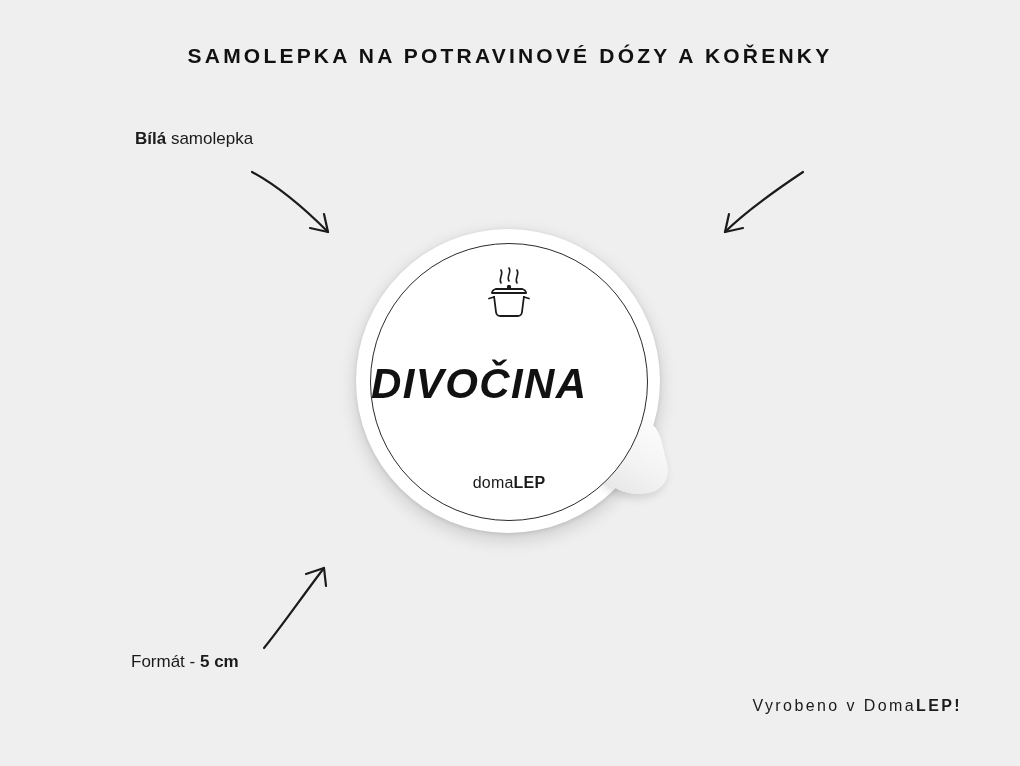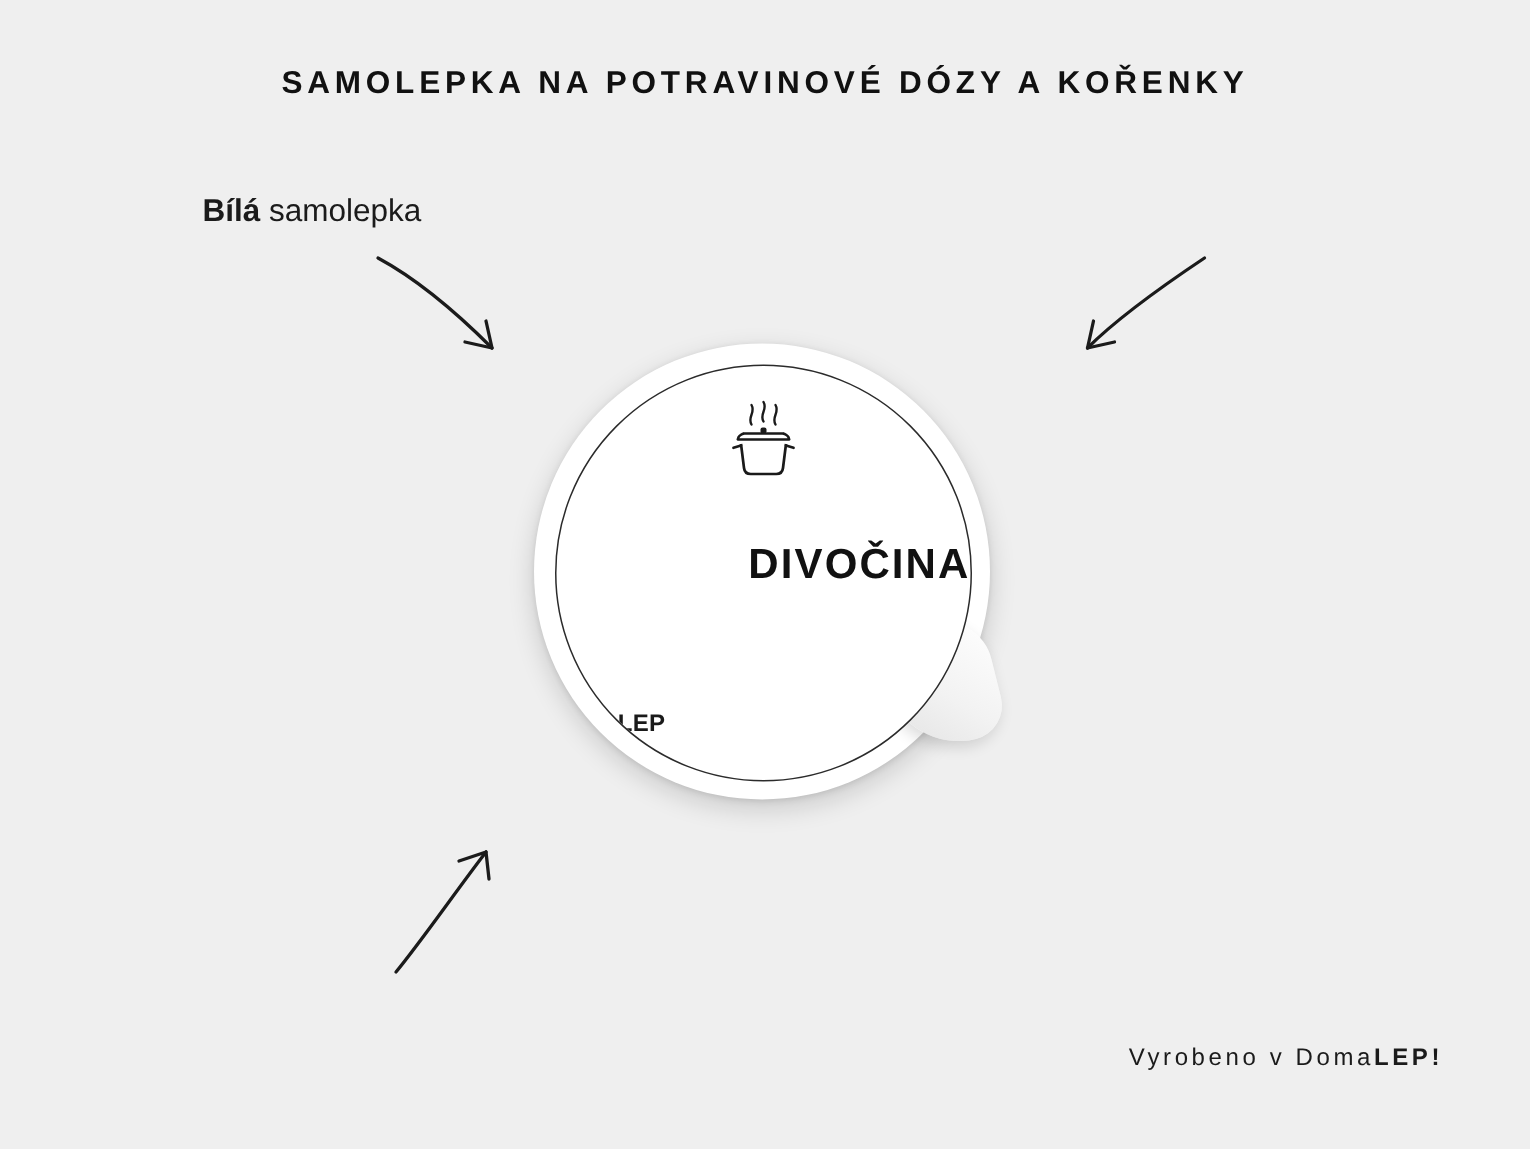--- a/index.html
+++ b/index.html
@@ -31,21 +31,21 @@
     font-size: 21px;
     font-weight: bold;
     letter-spacing: 3.2px;
     color: #111;
     white-space: nowrap;
   }
 
   
   .callout {
     position: absolute;
-    font-size: 21px;
+    font-size: 17px;
     color: #1b1b1b;
     white-space: nowrap;
   }
   .callout .strong { font-weight: bold; }
   .callout .plain { font-weight: normal; }
 
   #label-white   { left: 135px; top: 129px; }
   #label-black   { left: 644px; top: 128px; }
   #label-format  { left: 131px; top: 652px; }
 
@@ -100,32 +100,33 @@
     position: absolute;
     left: 50%;
     top: 22px;
     transform: translateX(-50%);
   }
   .sticker-title {
     position: absolute;
     left: 0;
     right: 0;
     top: 116px;
-    text-align: right;
-    font-size: 28px;
+    text-align: left;
+    font-size: 42px;
     font-weight: bold;
     letter-spacing: 1.4px;
     color: #111;
+    font-style: italic;
   }
   .sticker-brand {
     position: absolute;
     left: 0;
     right: 0;
     bottom: 28px;
-    text-align: left;
+    text-align: center;
     font-size: 16px;
     color: #1a1a1a;
     letter-spacing: 0.2px;
   }
   .sticker-brand .b-light { font-weight: normal; }
   .sticker-brand .b-bold  { font-weight: bold; }
 
   
   .footer {
     position: absolute;
@@ -144,20 +145,23 @@
 
 <div class="stage">
 
   <div class="headline">SAMOLEPKA NA POTRAVINOVÉ DÓZY A KOŘENKY</div>
 
   <div class="callout" id="label-white">
     <span class="strong">Bílá</span><span class="plain"> samolepka</span>
   </div>
 
 
+  <div class="callout" id="label-format">
+    <span class="plain">Formát - </span><span class="strong">5 cm</span>
+  </div>
 
   <svg class="arrow" id="arrow-white" width="110" height="90" viewBox="0 0 110 90">
     <path d="M4 4 C 30 18, 58 42, 80 64" fill="none" stroke="#1b1b1b" stroke-width="2.2" stroke-linecap="round"></path>
     <path d="M80 64 L 62 60 M80 64 L 76 46" fill="none" stroke="#1b1b1b" stroke-width="2.2" stroke-linecap="round"></path>
   </svg>
 
   <svg class="arrow" id="arrow-black" width="110" height="90" viewBox="0 0 110 90">
     <path d="M98 4 C 74 20, 42 42, 20 64" fill="none" stroke="#1b1b1b" stroke-width="2.2" stroke-linecap="round"></path>
     <path d="M20 64 L 38 60 M20 64 L 24 46" fill="none" stroke="#1b1b1b" stroke-width="2.2" stroke-linecap="round"></path>
   </svg>

